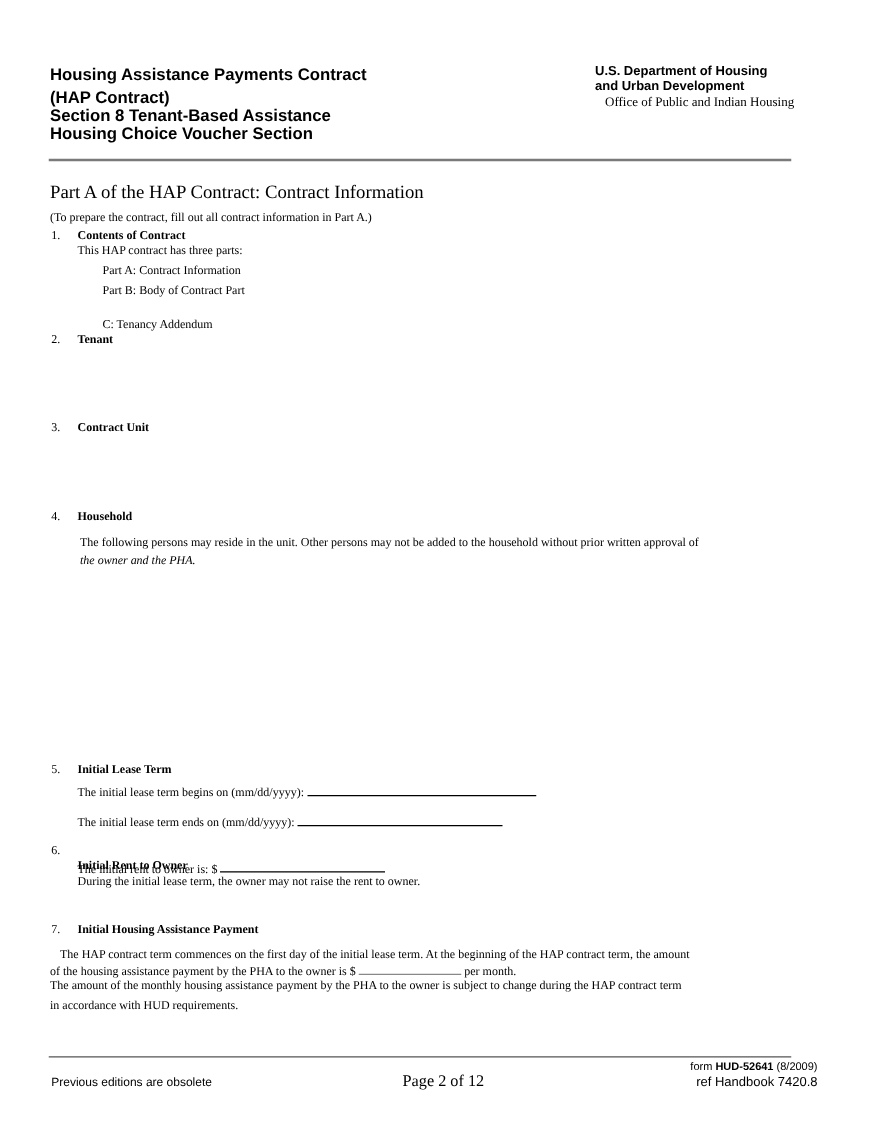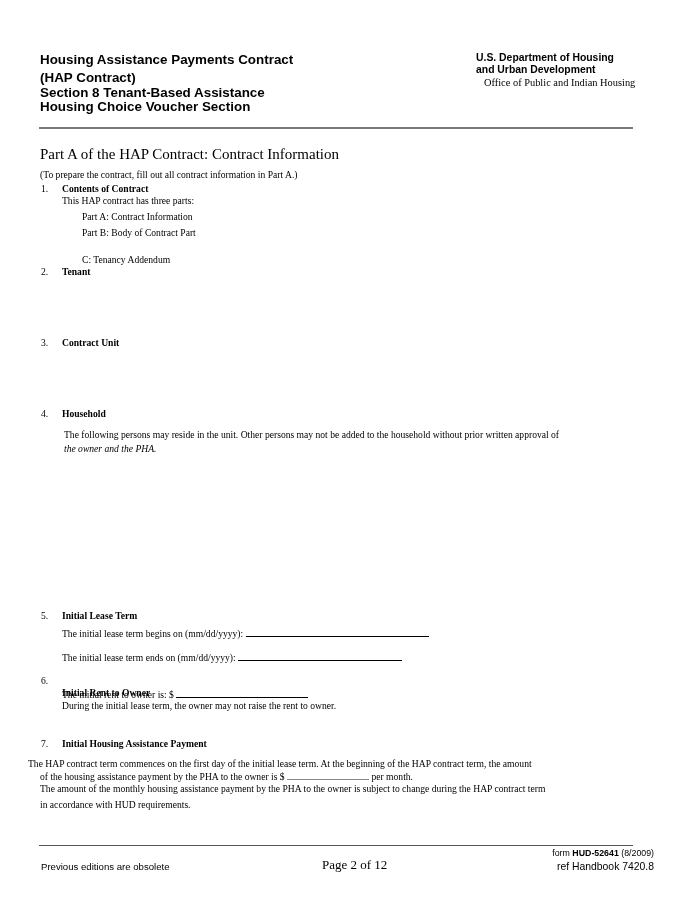--- a/index.html
+++ b/index.html
@@ -70,21 +70,21 @@
 <div class="abs num" style="top:675px;">6.</div>
 <div class="abs sechead" style="top:687px;">Initial Rent to Owner</div>
 <div class="abs small" style="left:62px; top:688px; white-space:nowrap;">
   <span>The initial rent to owner is: $</span>
   <span class="blank" style="width:132px;"></span>
 </div>
 <div class="abs small" style="left:62px; top:700px;">During the initial lease term, the owner may not raise the rent to owner.</div>
 
 <div class="abs num" style="top:738px;">7.</div>
 <div class="abs sechead" style="top:738px;">Initial Housing Assistance Payment</div>
-<div class="abs small" style="left:28px; top:758px; white-space:nowrap;">The HAP contract term commences on the first day of the initial lease term. At the beginning of the HAP contract term, the amount</div>
+<div class="abs small" style="left:48px; top:758px; white-space:nowrap;">The HAP contract term commences on the first day of the initial lease term. At the beginning of the HAP contract term, the amount</div>
 <div class="abs small" style="left:40px; top:770px; white-space:nowrap;">
   <span>of the housing assistance payment by the PHA to the owner is $</span>
   <span class="blank-gray" style="width:82px;"></span>
   <span>per month.</span>
 </div>
 <div class="abs small" style="left:40px; top:783px; white-space:nowrap;">The amount of the monthly housing assistance payment by the PHA to the owner is subject to change during the HAP contract term</div>
 <div class="abs small" style="left:40px; top:799px; white-space:nowrap;">in accordance with HUD requirements.</div>
 
 <div class="abs rule" style="left:39px; top:845px; width:594px; height:1px; background:#555;"></div>
 <div class="abs foot-sans" style="left:41px; top:861px;">Previous editions are obsolete</div>

